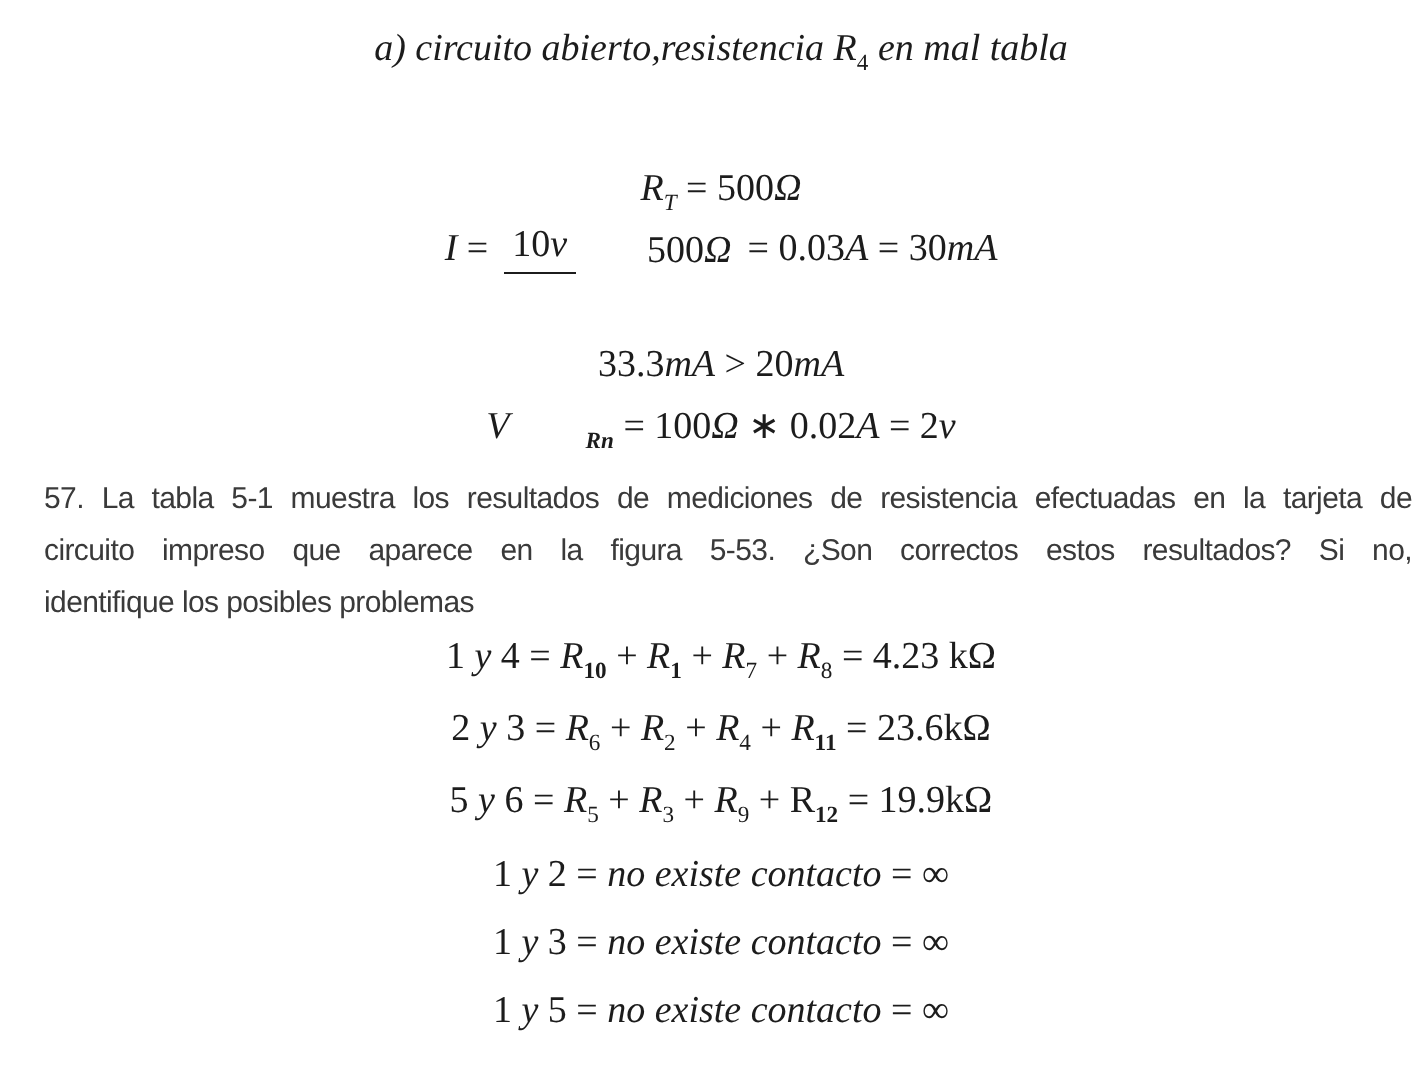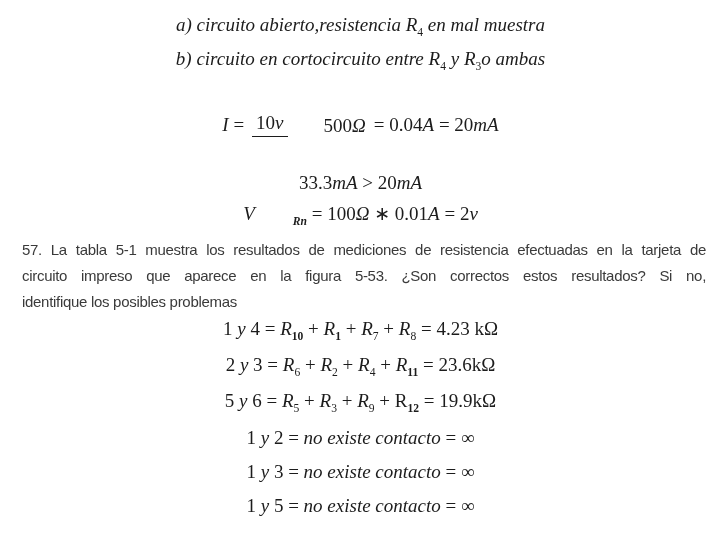--- a/index.html
+++ b/index.html
@@ -82,37 +82,37 @@
   }
   .problem .jline.last {
     text-align-last: left;
   }
 </style>
 </head>
 <body>
 
 <div class="page">
 
-  <div class="mathline" style="top:13px"><span class="run-it">a) circuito abierto,resistencia </span><span class="run-it">R</span><sub class="run-sub">4</sub><span class="run-it"> en mal muestra</span></div>
+  <div class="mathline" style="top:13px"><span class="run-it">a) circuito abierto,resistencia </span><span class="run-it">R</span><sub class="run-sub">4</sub><span class="run-it"> en mal tabla</span></div>
 
-  <div class="mathline" style="top:47px"><span class="run-it">b) circuito en cortocircuito entre </span><span class="run-it">R</span><sub class="run-sub">4</sub><span class="run-it"> y </span><span class="run-it">R</span><sub class="run-sub">3</sub><span class="run-it">o ambas</span></div>
 
+  <div class="mathline" style="top:83px"><span class="run-it">R</span><sub class="run-subi">T</sub><span class="run-up"> = 500</span><span class="run-it">Ω</span></div>
 
   <div class="mathline fracline" style="top:111px">
     <span><span class="run-it">I</span><span class="run-up"> =</span></span>
     <span class="frac">
       <span class="num"><span class="run-up">10</span><span class="run-it">v</span></span>
       <span class="den"><span class="run-up">500</span><span class="run-it">Ω</span></span>
     </span>
-    <span><span class="run-up">= 0.04</span><span class="run-it">A</span><span class="run-up"> = 20</span><span class="run-it">mA</span></span>
+    <span><span class="run-up">= 0.03</span><span class="run-it">A</span><span class="run-up"> = 30</span><span class="run-it">mA</span></span>
   </div>
 
   <div class="mathline" style="top:171px"><span class="run-up">33.3</span><span class="run-it">mA</span><span class="run-up"> &gt; 20</span><span class="run-it">mA</span></div>
 
-  <div class="mathline" style="top:202px"><span class="run-it">V</span><sub class="run-subbi">Rn</sub><span class="run-up"> = 100</span><span class="run-it">Ω</span><span class="run-up"> ∗ 0.01</span><span class="run-it">A</span><span class="run-up"> = 2</span><span class="run-it">v</span></div>
+  <div class="mathline" style="top:202px"><span class="run-it">V</span><sub class="run-subbi">Rn</sub><span class="run-up"> = 100</span><span class="run-it">Ω</span><span class="run-up"> ∗ 0.02</span><span class="run-it">A</span><span class="run-up"> = 2</span><span class="run-it">v</span></div>
 
   <div class="problem">
     <div class="jline">57. La tabla 5-1 muestra los resultados de mediciones de resistencia efectuadas en la tarjeta de</div>
     <div class="jline">circuito impreso que aparece en la figura 5-53. ¿Son correctos estos resultados? Si no,</div>
     <div class="jline last">identifique los posibles problemas</div>
   </div>
 
   <div class="mathline" style="top:317px"><span class="run-up">1 </span><span class="run-it">y</span><span class="run-up"> 4 = </span><span class="run-it">R</span><sub class="run-subb">10</sub><span class="run-up"> + </span><span class="run-it">R</span><sub class="run-subb">1</sub><span class="run-up"> + </span><span class="run-it">R</span><sub class="run-sub">7</sub><span class="run-up"> + </span><span class="run-it">R</span><sub class="run-sub">8</sub><span class="run-up"> = 4.23 kΩ</span></div>
 
   <div class="mathline" style="top:353px"><span class="run-up">2 </span><span class="run-it">y</span><span class="run-up"> 3 = </span><span class="run-it">R</span><sub class="run-sub">6</sub><span class="run-up"> + </span><span class="run-it">R</span><sub class="run-sub">2</sub><span class="run-up"> + </span><span class="run-it">R</span><sub class="run-sub">4</sub><span class="run-up"> + </span><span class="run-it">R</span><sub class="run-subb">11</sub><span class="run-up"> = 23.6kΩ</span></div>

